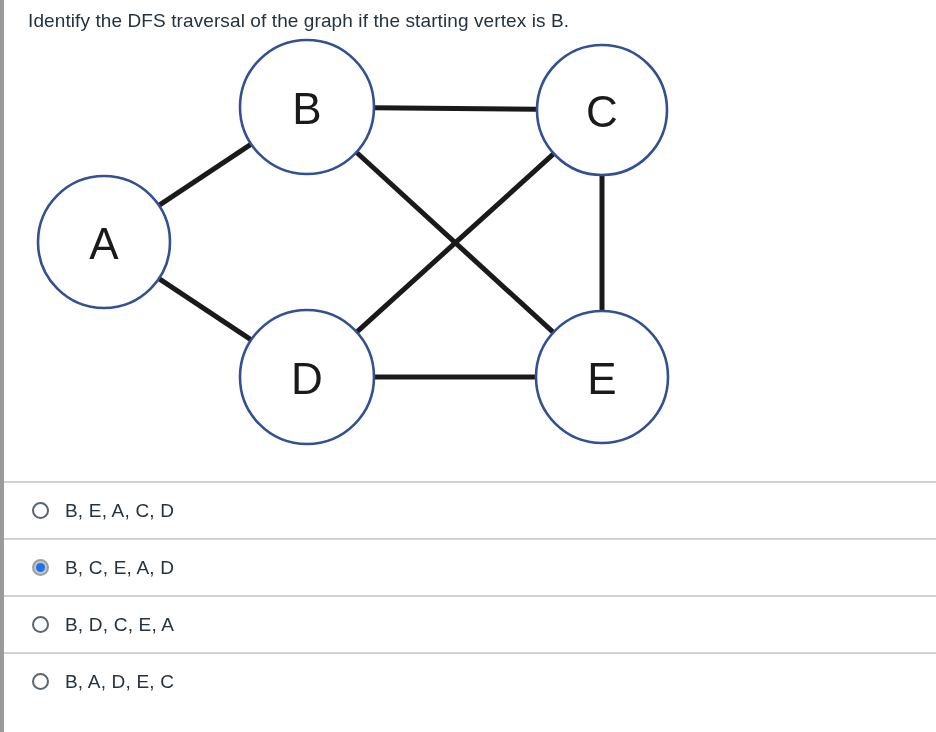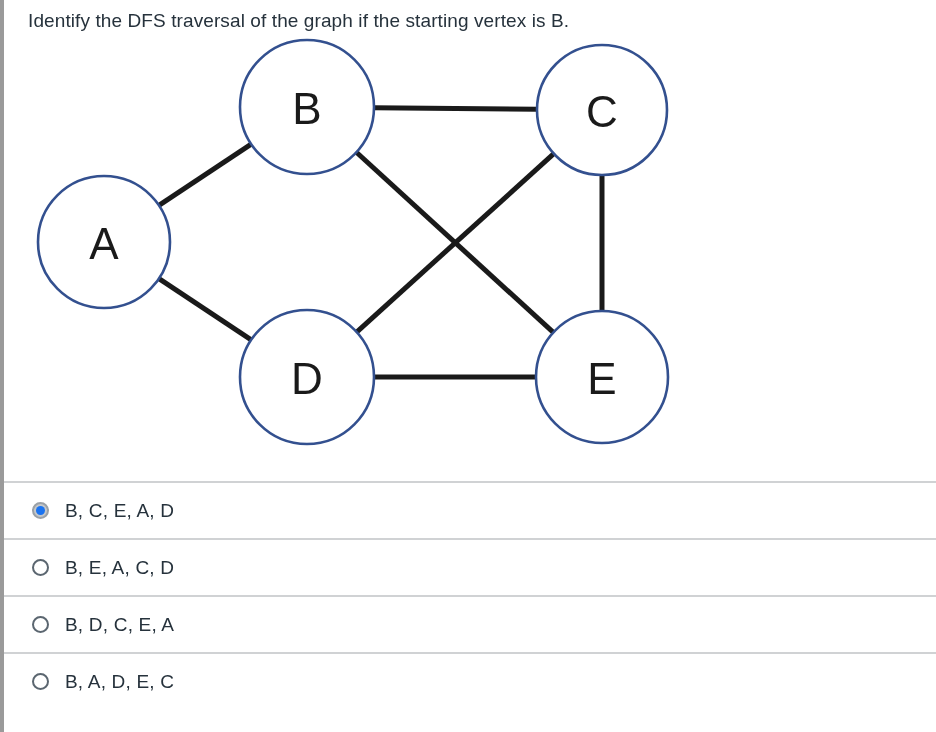--- a/index.html
+++ b/index.html
@@ -168,27 +168,27 @@
           </g>
           <g>
             <circle cx="598" cy="341" r="66" class="graph-node-circle" stroke="#33508f"></circle>
             <text x="598" y="342" class="graph-node-label">E</text>
           </g>
         </g>
     </svg>
   </div>
 
   <div id="options-list">
+      <div class="option-row">
+        <span class="option-radio"></span>
+        <span class="option-label">B, E, A, C, D</span>
+      </div>
       <div class="option-row selected">
         <span class="option-radio"></span>
         <span class="option-label">B, C, E, A, D</span>
-      </div>
-      <div class="option-row">
-        <span class="option-radio"></span>
-        <span class="option-label">B, E, A, C, D</span>
       </div>
       <div class="option-row">
         <span class="option-radio"></span>
         <span class="option-label">B, D, C, E, A</span>
       </div>
       <div class="option-row">
         <span class="option-radio"></span>
         <span class="option-label">B, A, D, E, C</span>
       </div>
     </div>

